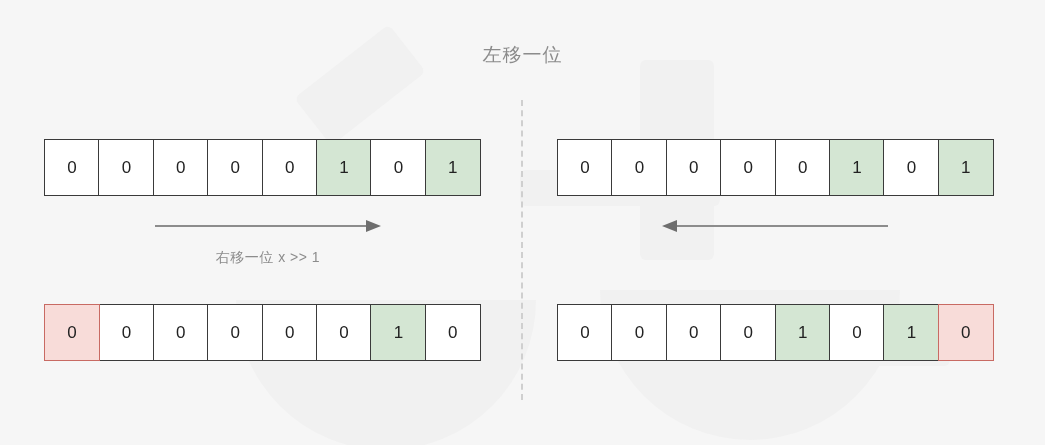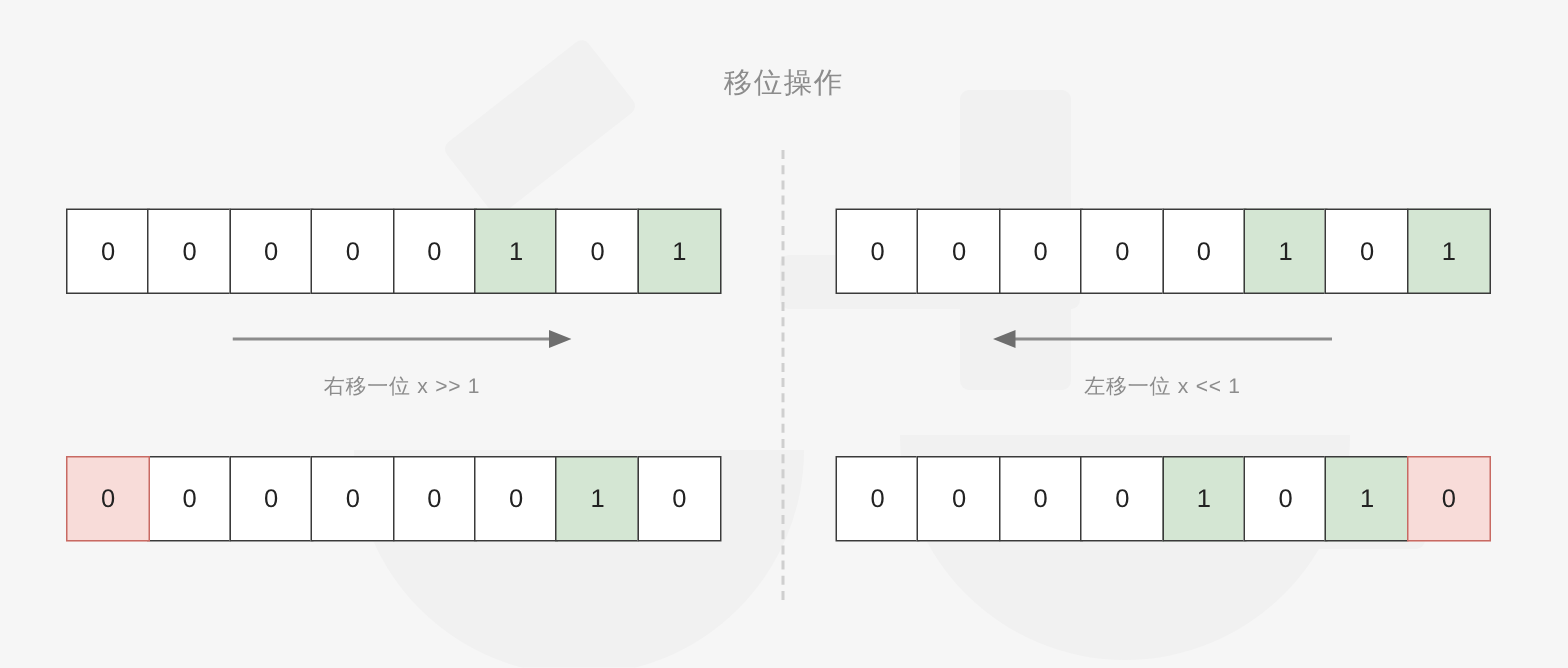--- a/index.html
+++ b/index.html
@@ -168,21 +168,21 @@
 
   <div class="watermark">
     <div class="wm-bar1"></div>
     <div class="wm-bar2"></div>
     <div class="wm-bar3"></div>
     <div class="wm-bar4"></div>
     <div class="wm-arc1"></div>
     <div class="wm-arc2"></div>
   </div>
 
-  <div class="title">移位操作</div>
+  <div class="title">左移一位</div>
 
   <div class="divider"></div>
 
   <div class="bit-array" id="arr-tl">
       <div class="bit-cell">0</div>
       <div class="bit-cell">0</div>
       <div class="bit-cell">0</div>
       <div class="bit-cell">0</div>
       <div class="bit-cell">0</div>
       <div class="bit-cell green">1</div>
@@ -219,21 +219,20 @@
       <div class="bit-cell">0</div>
       <div class="bit-cell green">1</div>
     </div>
 
   <div class="arrow-wrap" id="arrow-left-wrap">
     <svg class="arrow-svg" width="226" height="18" viewBox="0 0 226 18">
       <line x1="10" y1="9" x2="226" y2="9" stroke="#8c8c8c" stroke-width="2"></line>
       <polygon points="0,9 15,3 15,15" fill="#6e6e6e"></polygon>
     </svg>
   </div>
-  <div class="op-label" id="label-left">左移一位 x &lt;&lt; 1</div>
 
   <div class="bit-array" id="arr-br">
       <div class="bit-cell">0</div>
       <div class="bit-cell">0</div>
       <div class="bit-cell">0</div>
       <div class="bit-cell">0</div>
       <div class="bit-cell green">1</div>
       <div class="bit-cell">0</div>
       <div class="bit-cell green">1</div>
       <div class="bit-cell red">0</div>

